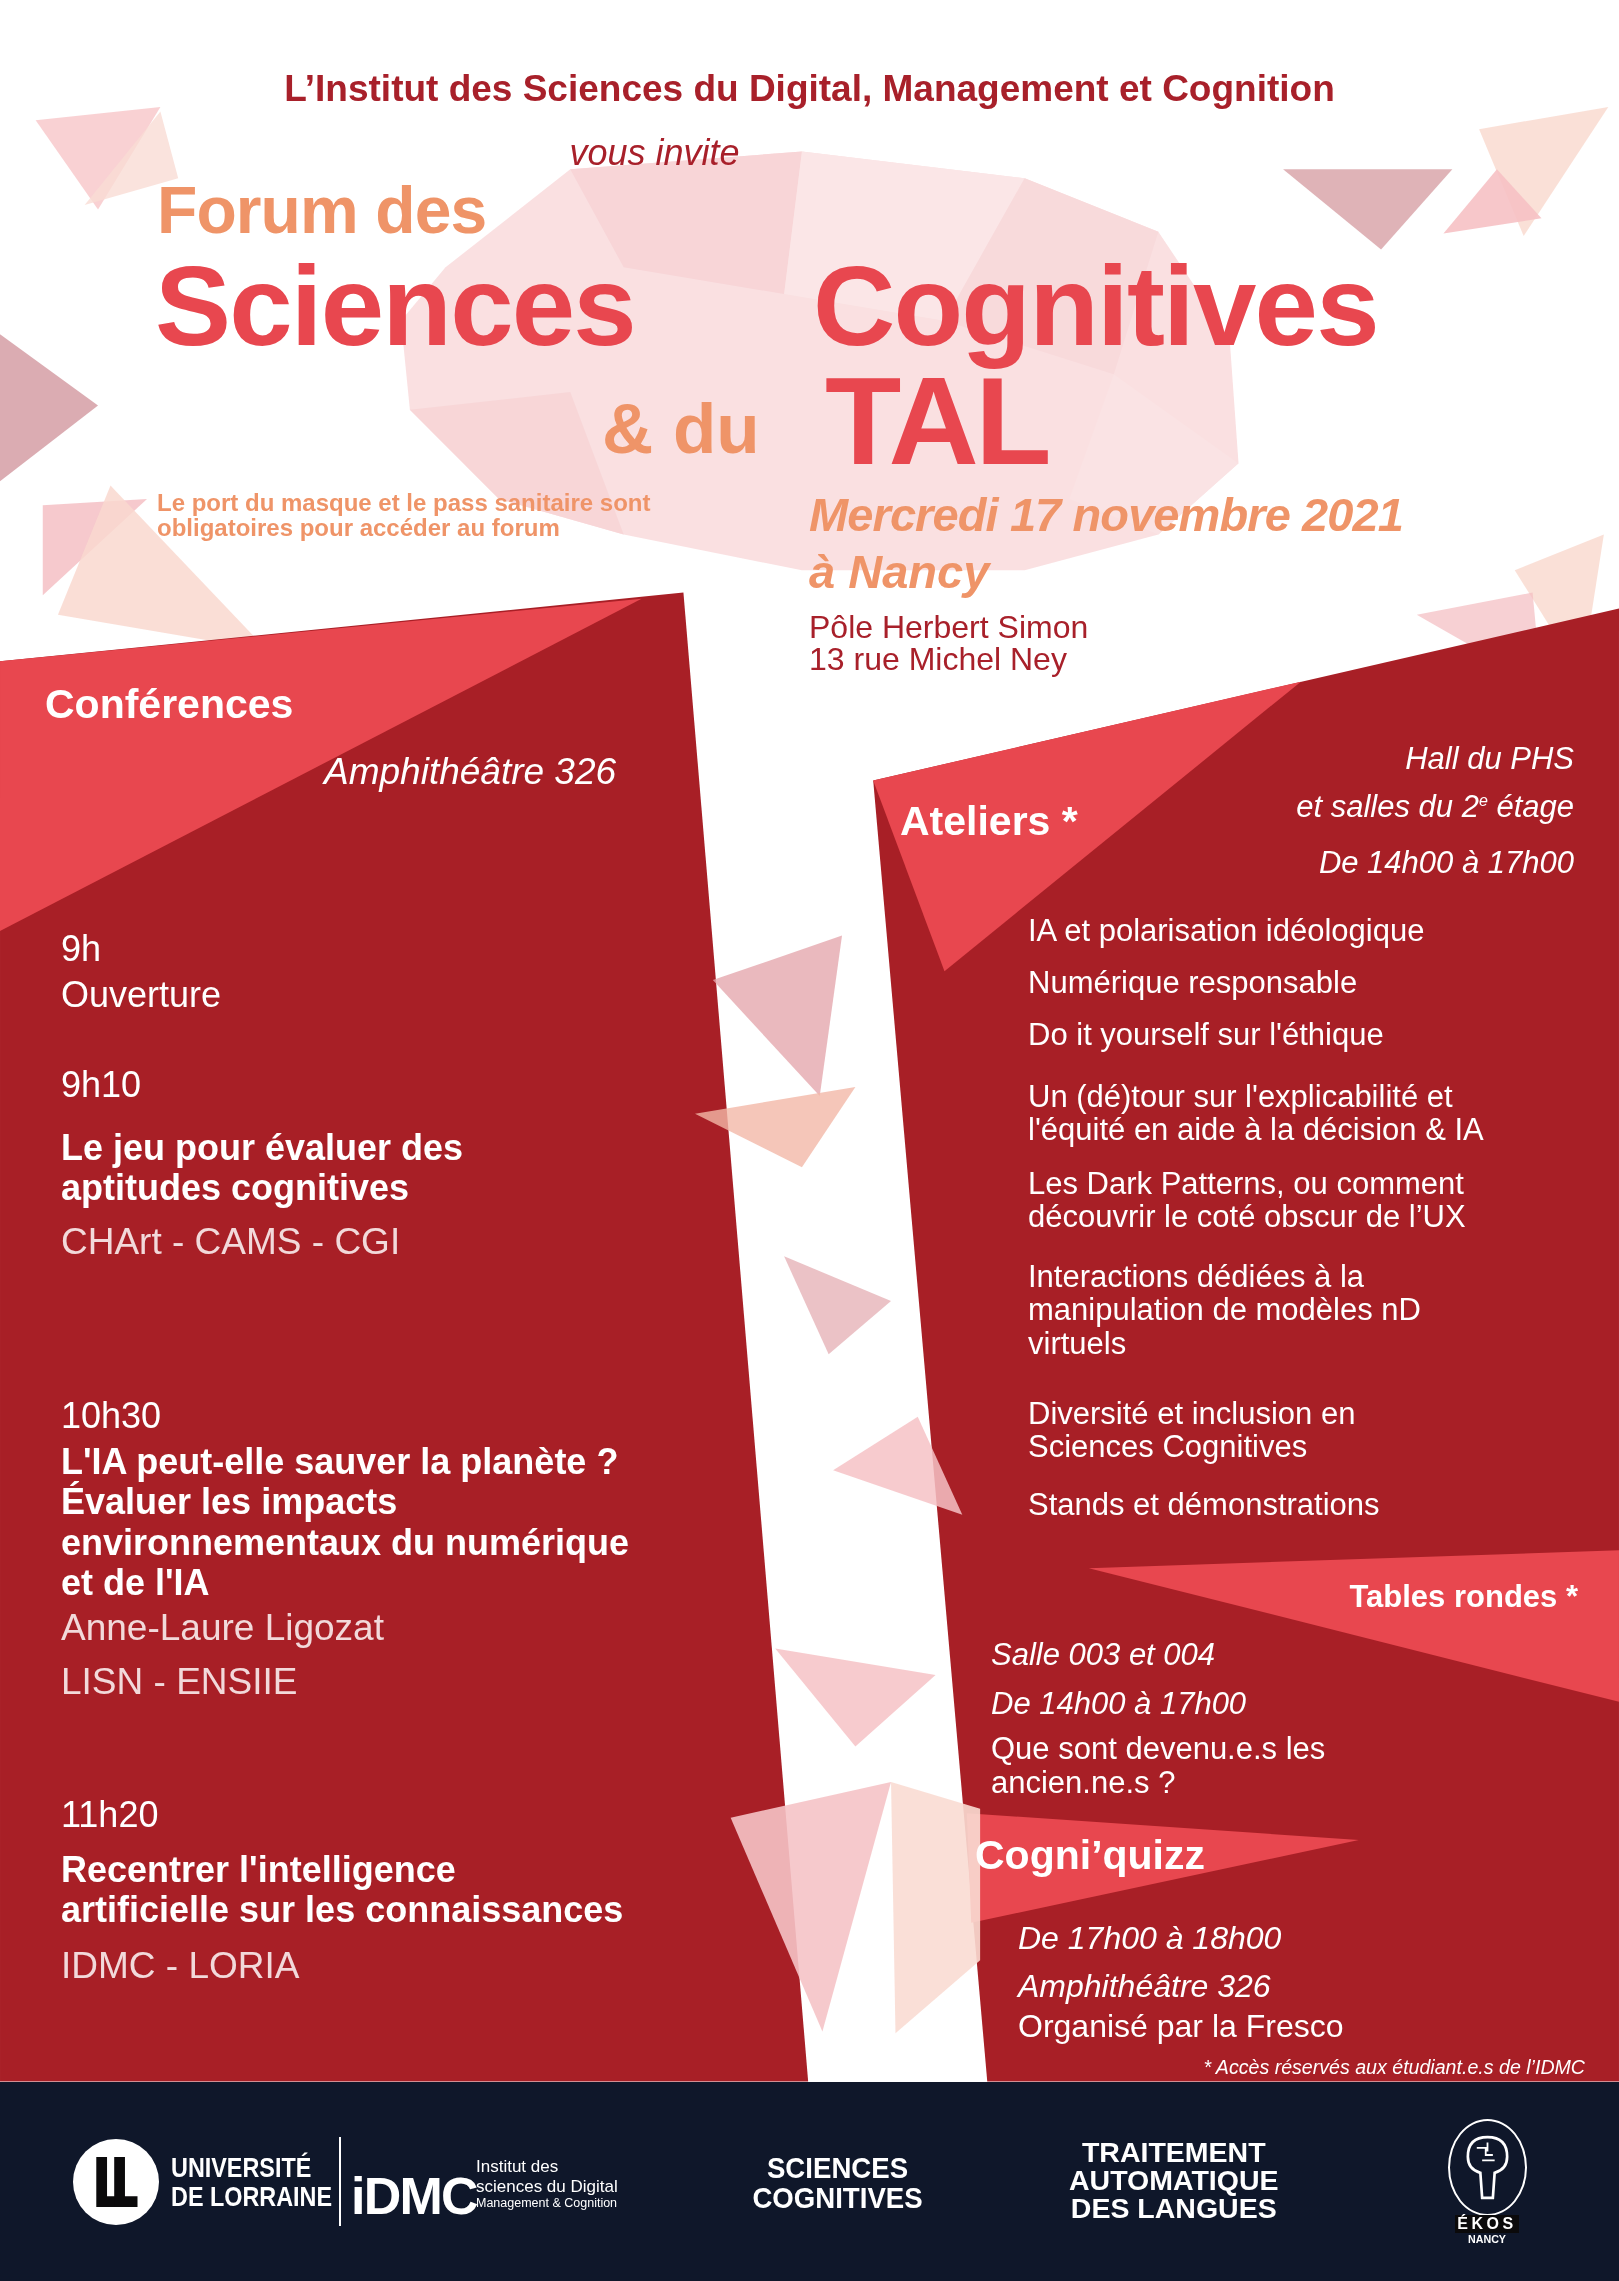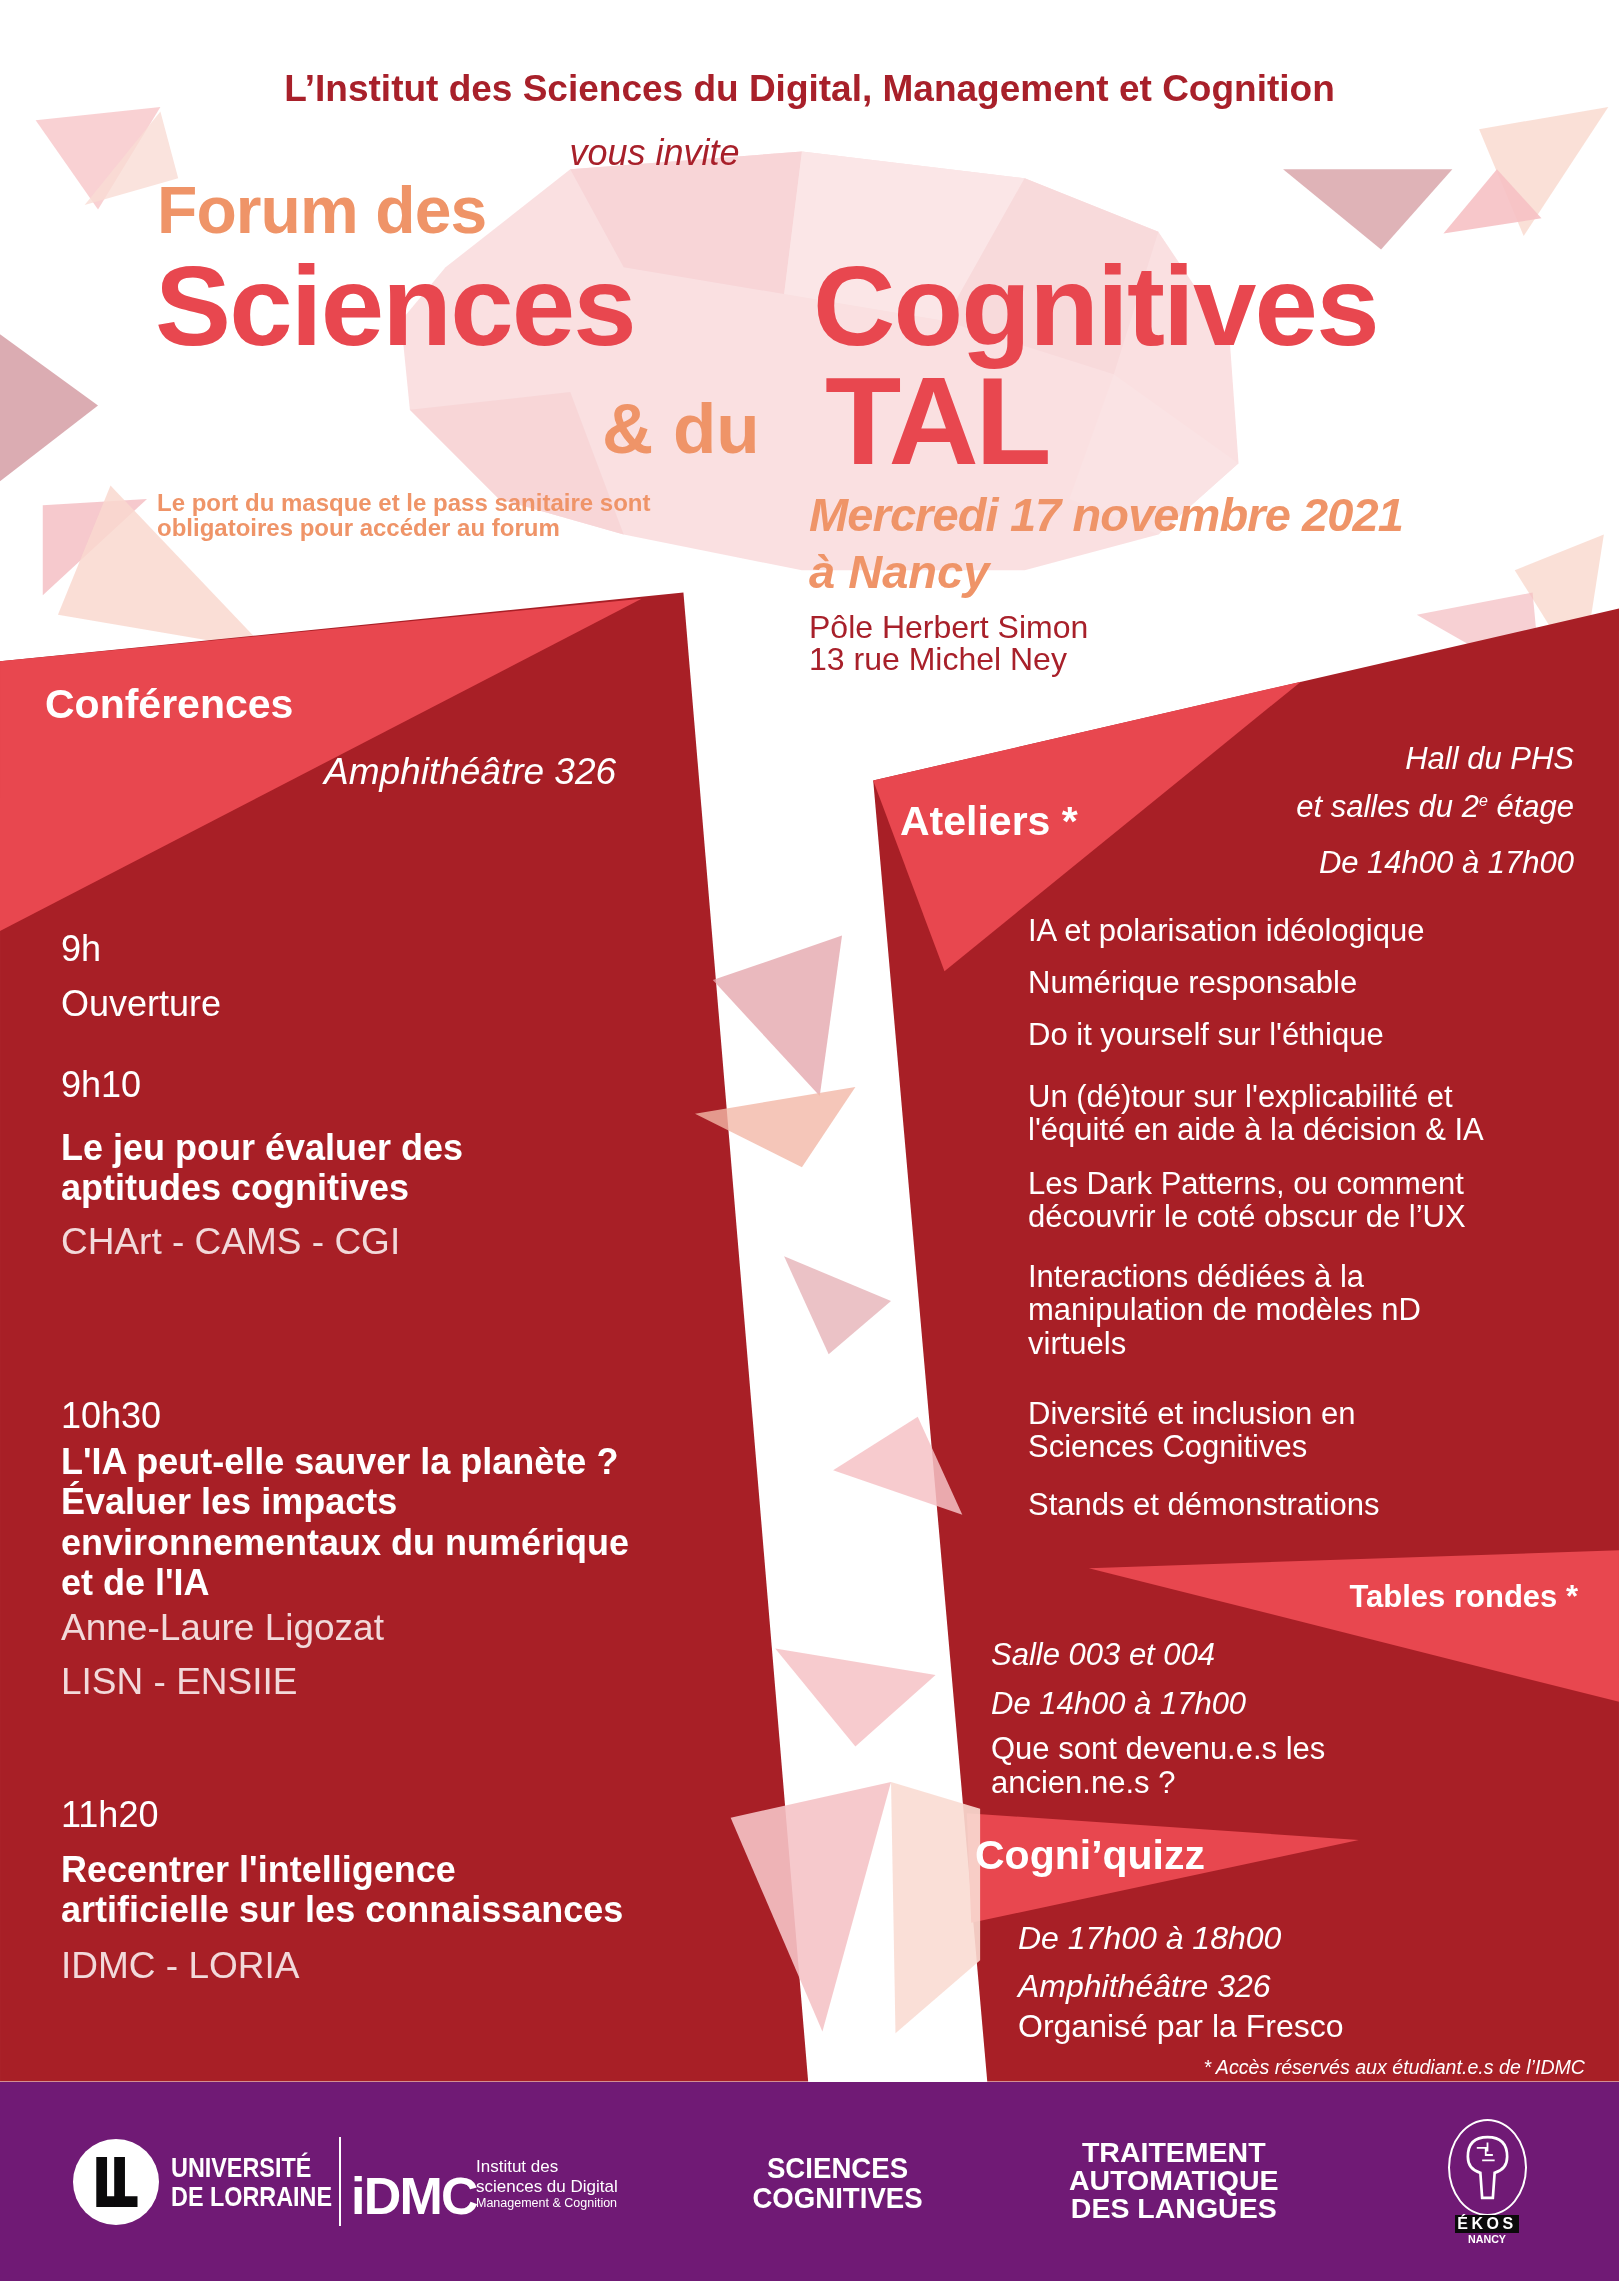--- a/index.html
+++ b/index.html
@@ -33,21 +33,21 @@
 
   .at-h { left: 900px; top: 800px; font-size: 41px; font-weight: bold; color: #fff; }
   .at-info { right: 45px; font-size: 31px; font-style: italic; color: #fff; text-align: right; }
   .at-item { left: 1028px; font-size: 31px; color: #fff; line-height: 1.08; }
   .tr-h { right: 41px; top: 1581px; font-size: 31px; font-weight: bold; color: #fff; }
   .tr-info { left: 991px; font-size: 31px; color: #fff; line-height: 1.1; }
   .cq-h { left: 975px; top: 1834px; font-size: 41px; font-weight: bold; color: #fff; }
   .cq-info { left: 1018px; font-size: 32px; color: #fff; line-height: 1.1; }
   .note { right: 34px; top: 2057px; font-size: 19.6px; font-style: italic; color: #fff; }
 
-  #footer { position: absolute; left: 0; top: 2082px; width: 1619px; height: 200px; background: #701a75; }
+  #footer { position: absolute; left: 0; top: 2082px; width: 1619px; height: 200px; background: #0f172a; }
   .logo-ul-circle { position: absolute; left: 73px; top: 57px; width: 86px; height: 86px; border-radius: 50%; background: #fff; }
   .logo-ul-text { position: absolute; left: 171px; top: 71px; font-size: 28.5px; font-weight: bold; color: #fff; line-height: 1.0; transform: scaleX(0.82); transform-origin: left; }
   .logo-sep { position: absolute; left: 339px; top: 55px; width: 1.8px; height: 89px; background: #fff; }
   .logo-idmc { position: absolute; left: 351px; top: 88px; font-size: 52px; font-weight: bold; color: #fff; letter-spacing: -1.8px; line-height: 1; }
   .logo-idmc-t { position: absolute; left: 476px; top: 75px; font-size: 17px; color: #fff; line-height: 1.15; }
   .logo-idmc-t .s { font-size: 12.5px; }
   .logo-sc { position: absolute; left: 745px; top: 71px; font-size: 30px; font-weight: bold; color: #fff; text-align: center; line-height: 1.0; transform: scaleX(0.92); }
   .logo-tal { position: absolute; left: 1069px; top: 57px; font-size: 28.5px; font-weight: bold; color: #fff; text-align: center; line-height: 0.98; }
   .logo-ekos { position: absolute; left: 1444px; top: 37px; width: 86px; text-align: center; color: #fff; }
   .ekos-ring { width: 75px; height: 93px; margin: 0 auto; border: 2.7px solid #fff; border-radius: 50%; position: relative; }
@@ -109,21 +109,21 @@
 <div class="txt" id="venue">
   <div>Pôle Herbert Simon</div>
   <div>13 rue Michel Ney</div>
 </div>
 
 <div class="txt conf-h">Conférences</div>
 <div class="txt conf-room">Amphithéâtre 326</div>
 
 <div class="abs" style="left:61px; top:930px;">
   <div class="txt time" style="position:static;">9h</div>
-  <div class="txt time" style="position:static; margin-top:17px;">Ouverture</div>
+  <div class="txt time" style="position:static; margin-top:8px;">Ouverture</div>
 </div>
 
 <div class="abs" style="left:61px; top:1066px;">
   <div class="txt time" style="position:static;">9h10</div>
   <div class="talk" style="margin-top:24px;">
     <div>Le jeu pour évaluer des</div>
     <div>aptitudes cognitives</div>
   </div>
   <div class="spk" style="margin-top:12.5px;">CHArt - CAMS - CGI</div>
 </div>

